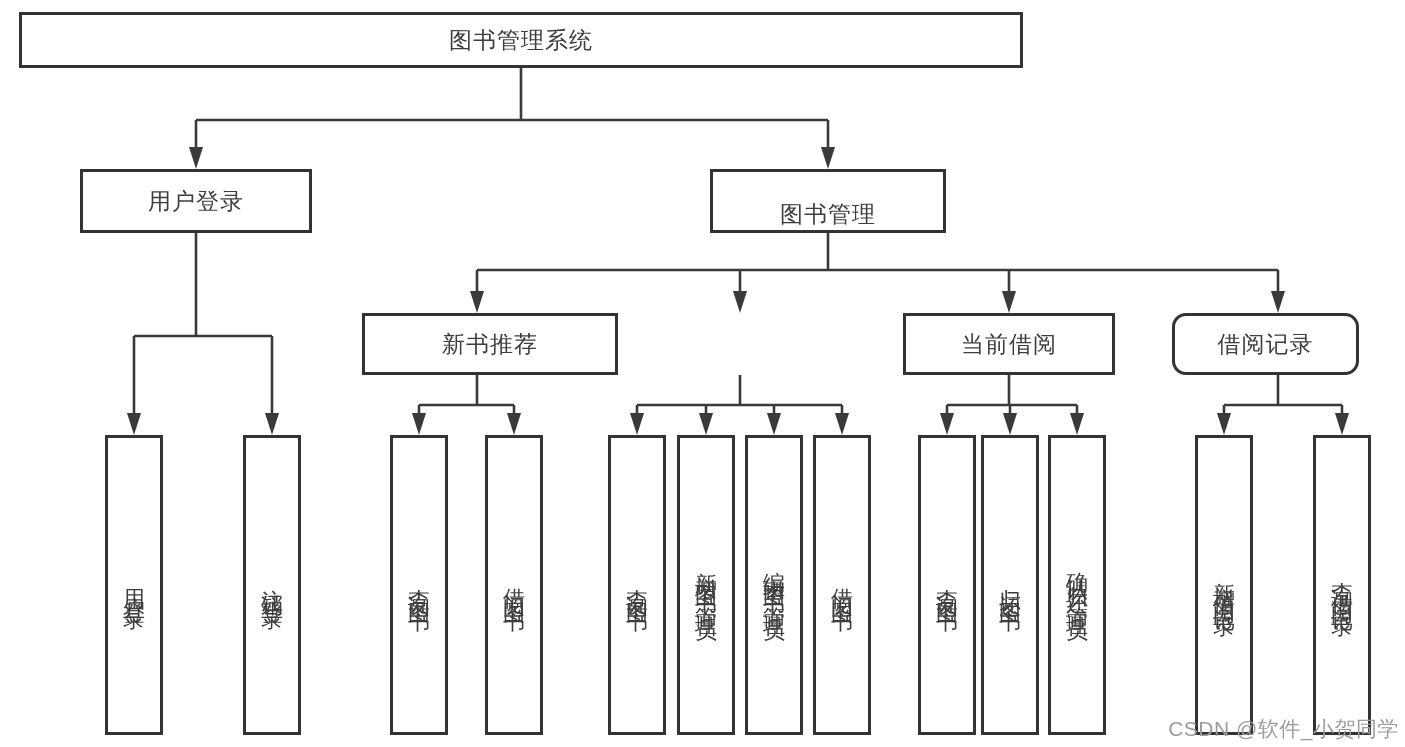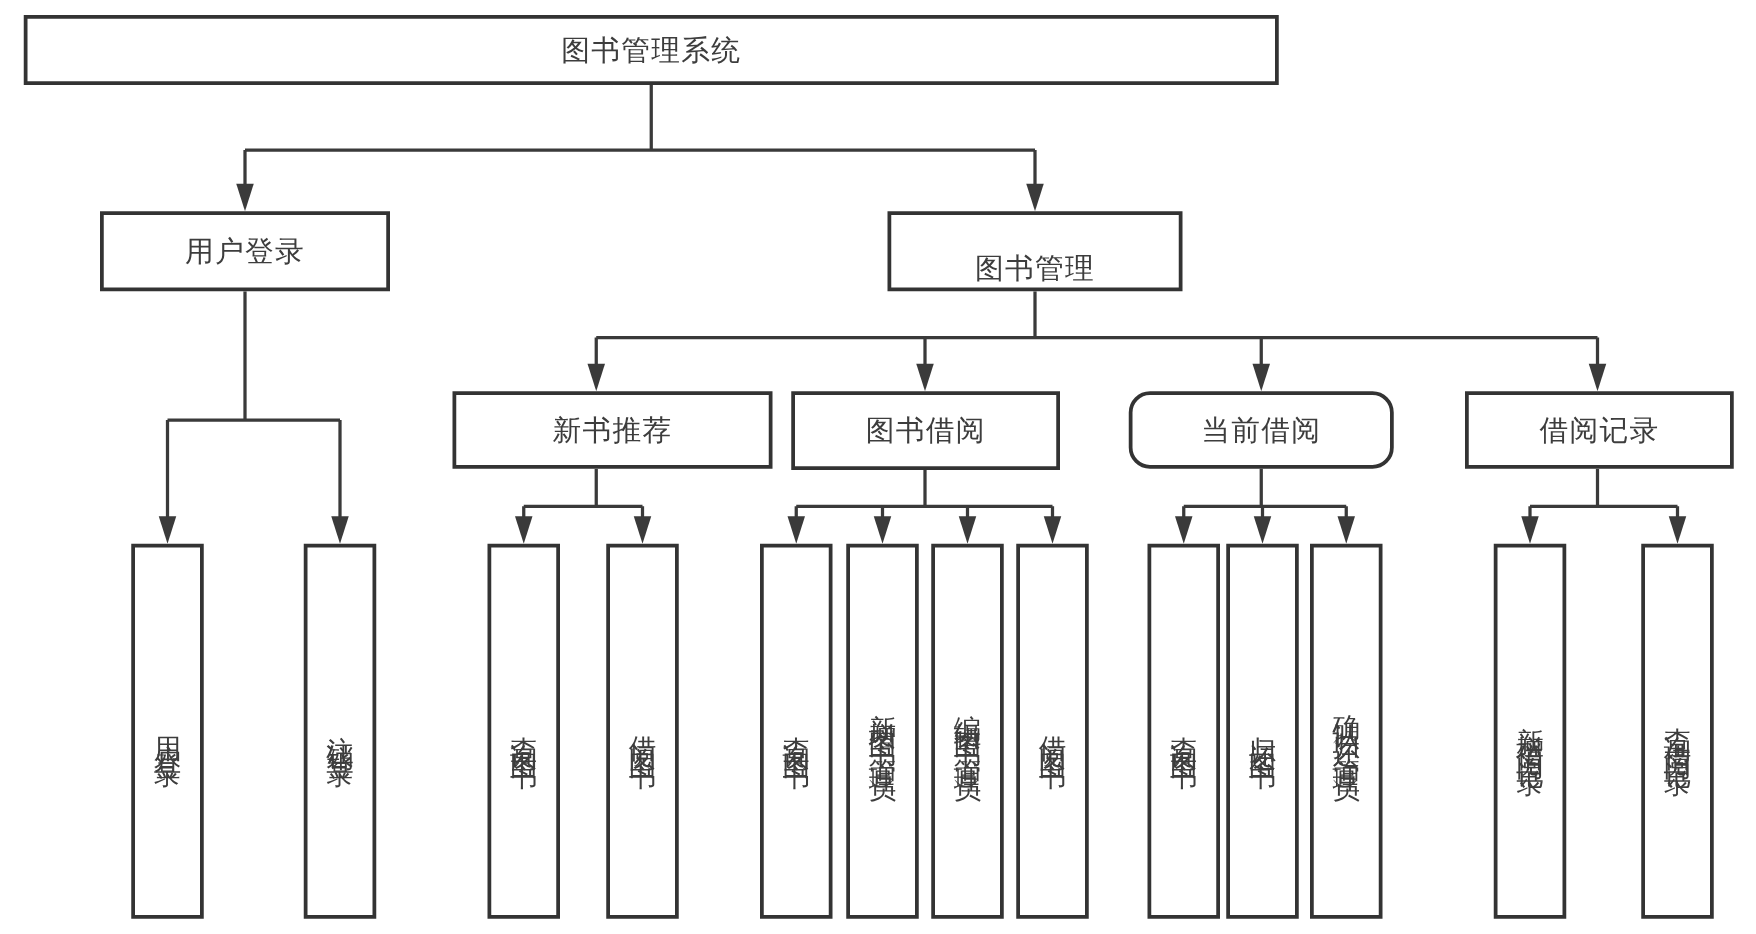--- a/index.html
+++ b/index.html
@@ -98,27 +98,24 @@
   <div class="hnode" style="left:80px;top:169px;width:232px;height:64px;">
     <span>用户登录</span>
   </div>
   <div class="hnode" style="left:710px;top:169px;width:236px;height:64px;align-items:flex-end;">
     <span>图书管理</span>
   </div>
 
   <div class="hnode" style="left:362px;top:313px;width:256px;height:62px;">
     <span>新书推荐</span>
   </div>
-  <div class="hnode" style="left:633px;top:313px;width:215px;height:63px;">
-    <span>图书借阅</span>
-  </div>
-  <div class="hnode" style="left:903px;top:313px;width:212px;height:62px;border-radius:17px;">
+  <div class="hnode" style="left:903px;top:313px;width:212px;height:62px;">
     <span>当前借阅</span>
   </div>
-  <div class="hnode" style="left:1172px;top:313px;width:215px;height:62px;">
+  <div class="hnode" style="left:1172px;top:313px;width:187px;height:62px;border-radius:14px;">
     <span>借阅记录</span>
   </div>
 
   <div class="vnode" style="left:105px;">
     <span>用户登录</span>
   </div>
   <div class="vnode" style="left:243px;">
     <span>注销登录</span>
   </div>
 
@@ -152,14 +149,15 @@
     <span>确认归还（管理员）</span>
   </div>
 
   <div class="vnode" style="left:1195px;">
     <span>新增借阅记录</span>
   </div>
   <div class="vnode" style="left:1313px;">
     <span>查询借阅记录</span>
   </div>
 
+  <div class="watermark">CSDN @软件_小贺同学</div>
 
 </div>
 
 </body></html>

